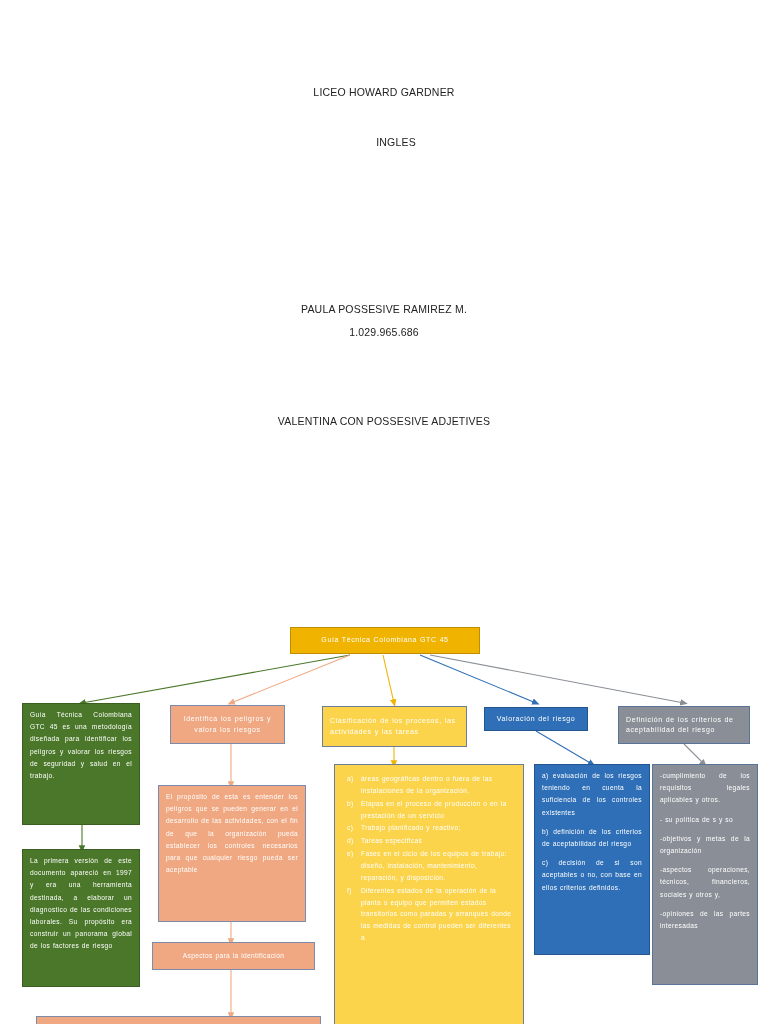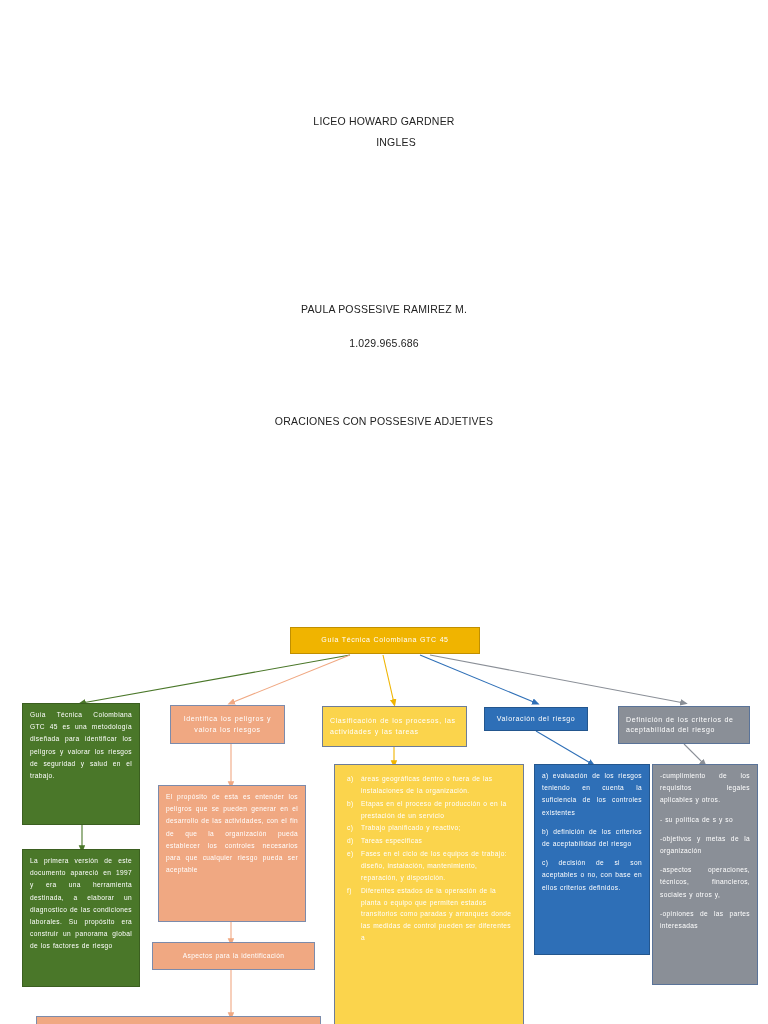--- a/index.html
+++ b/index.html
@@ -19,24 +19,24 @@
   
   .doc-head {
     position: absolute;
     left: 0;
     width: 768px;
     text-align: center;
     font-size: 10.5px;
     letter-spacing: 0.2px;
     color: #222;
   }
-  #title-line-1 { top: 115px; }
+  #title-line-1 { top: 86px; }
   #title-line-2 { top: 136px; margin-left: 12px; }
   #author-line  { top: 303px; }
-  #id-line      { top: 326px; margin-top: 11px; }
+  #id-line      { top: 326px; }
   #topic-line   { top: 415px; }
 
   
   #diagram {
     position: absolute;
     left: 0;
     top: 0;
     width: 768px;
     height: 1024px;
   }
@@ -100,21 +100,21 @@
   .para { margin: 0 0 7px 0; }
   .para:last-child { margin-bottom: 0; }
 </style>
 </head>
 <body>
 
 <div class="doc-head" id="title-line-1">LICEO HOWARD GARDNER</div>
 <div class="doc-head" id="title-line-2">INGLES</div>
 <div class="doc-head" id="author-line">PAULA POSSESIVE RAMIREZ M.</div>
 <div class="doc-head" id="id-line">1.029.965.686</div>
-<div class="doc-head" id="topic-line">ORACIONES CON POSSESIVE ADJETIVES</div>
+<div class="doc-head" id="topic-line">VALENTINA CON POSSESIVE ADJETIVES</div>
 
 <div id="diagram">
 
   <svg id="connector-layer" viewBox="0 0 768 1024">
     <defs>
       <marker id="ar-orange" markerWidth="7" markerHeight="7" refX="3.5" refY="3" orient="auto">
         <path d="M0,0 L7,3 L0,6 z" fill="#f0a882"></path>
       </marker>
       <marker id="ar-green" markerWidth="7" markerHeight="7" refX="3.5" refY="3" orient="auto">
         <path d="M0,0 L7,3 L0,6 z" fill="#4a7729"></path>

